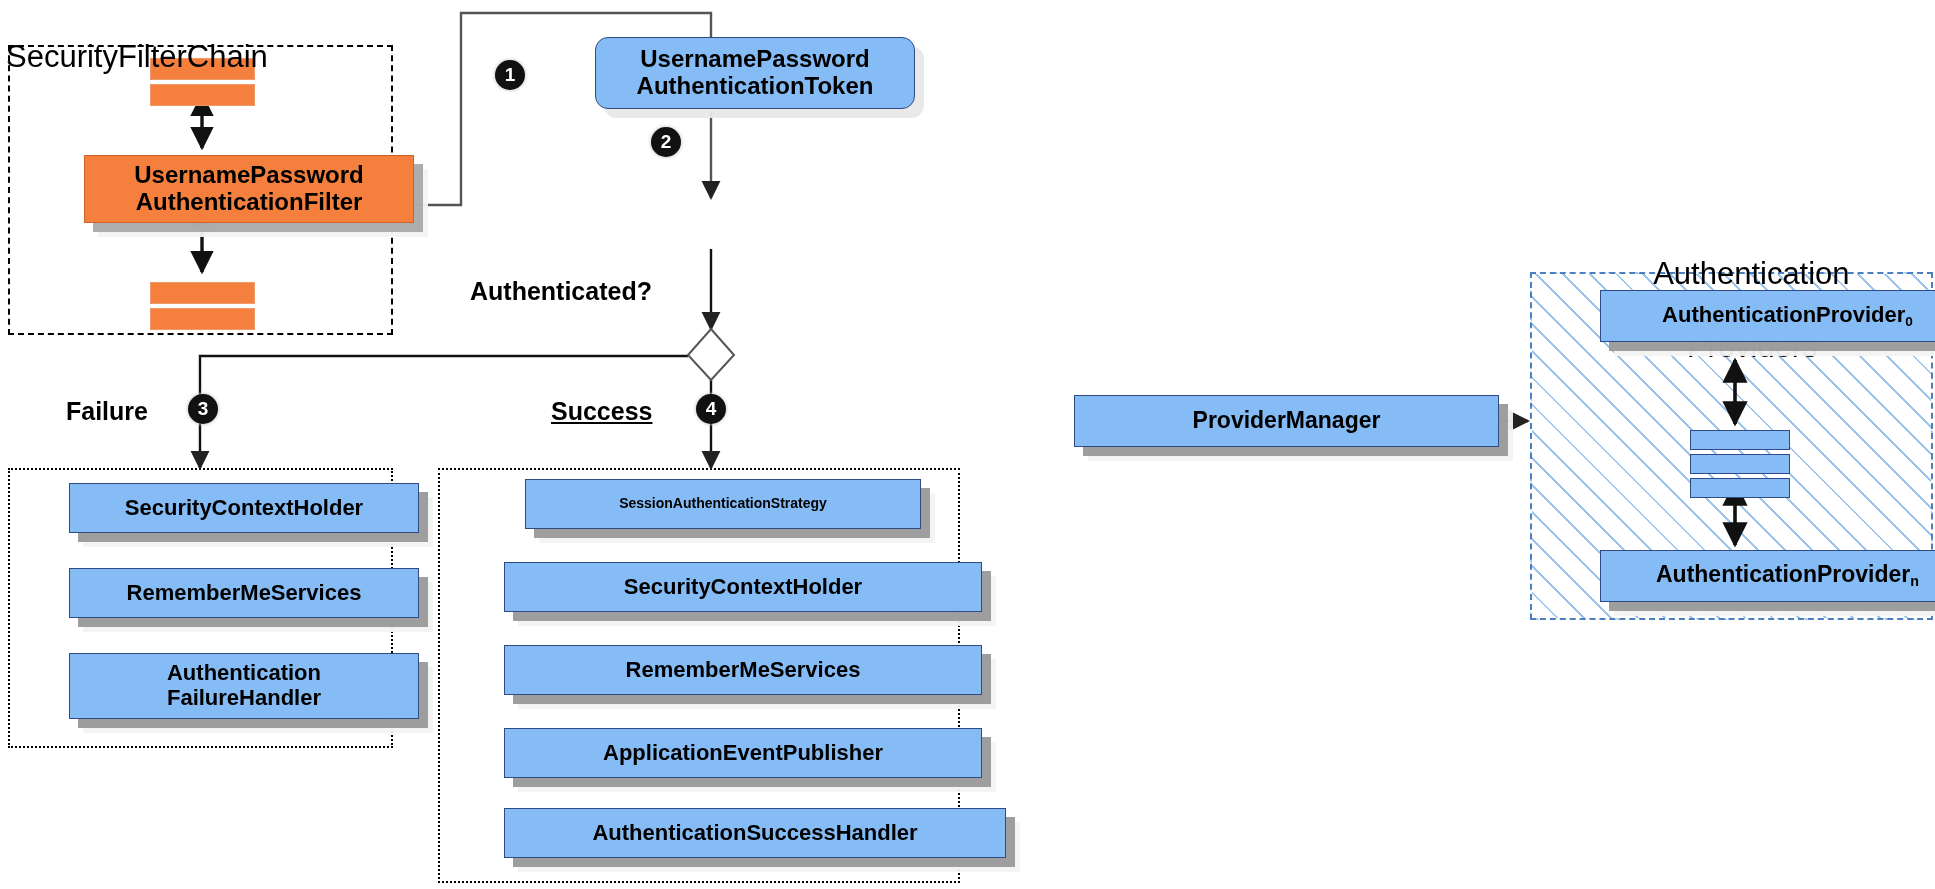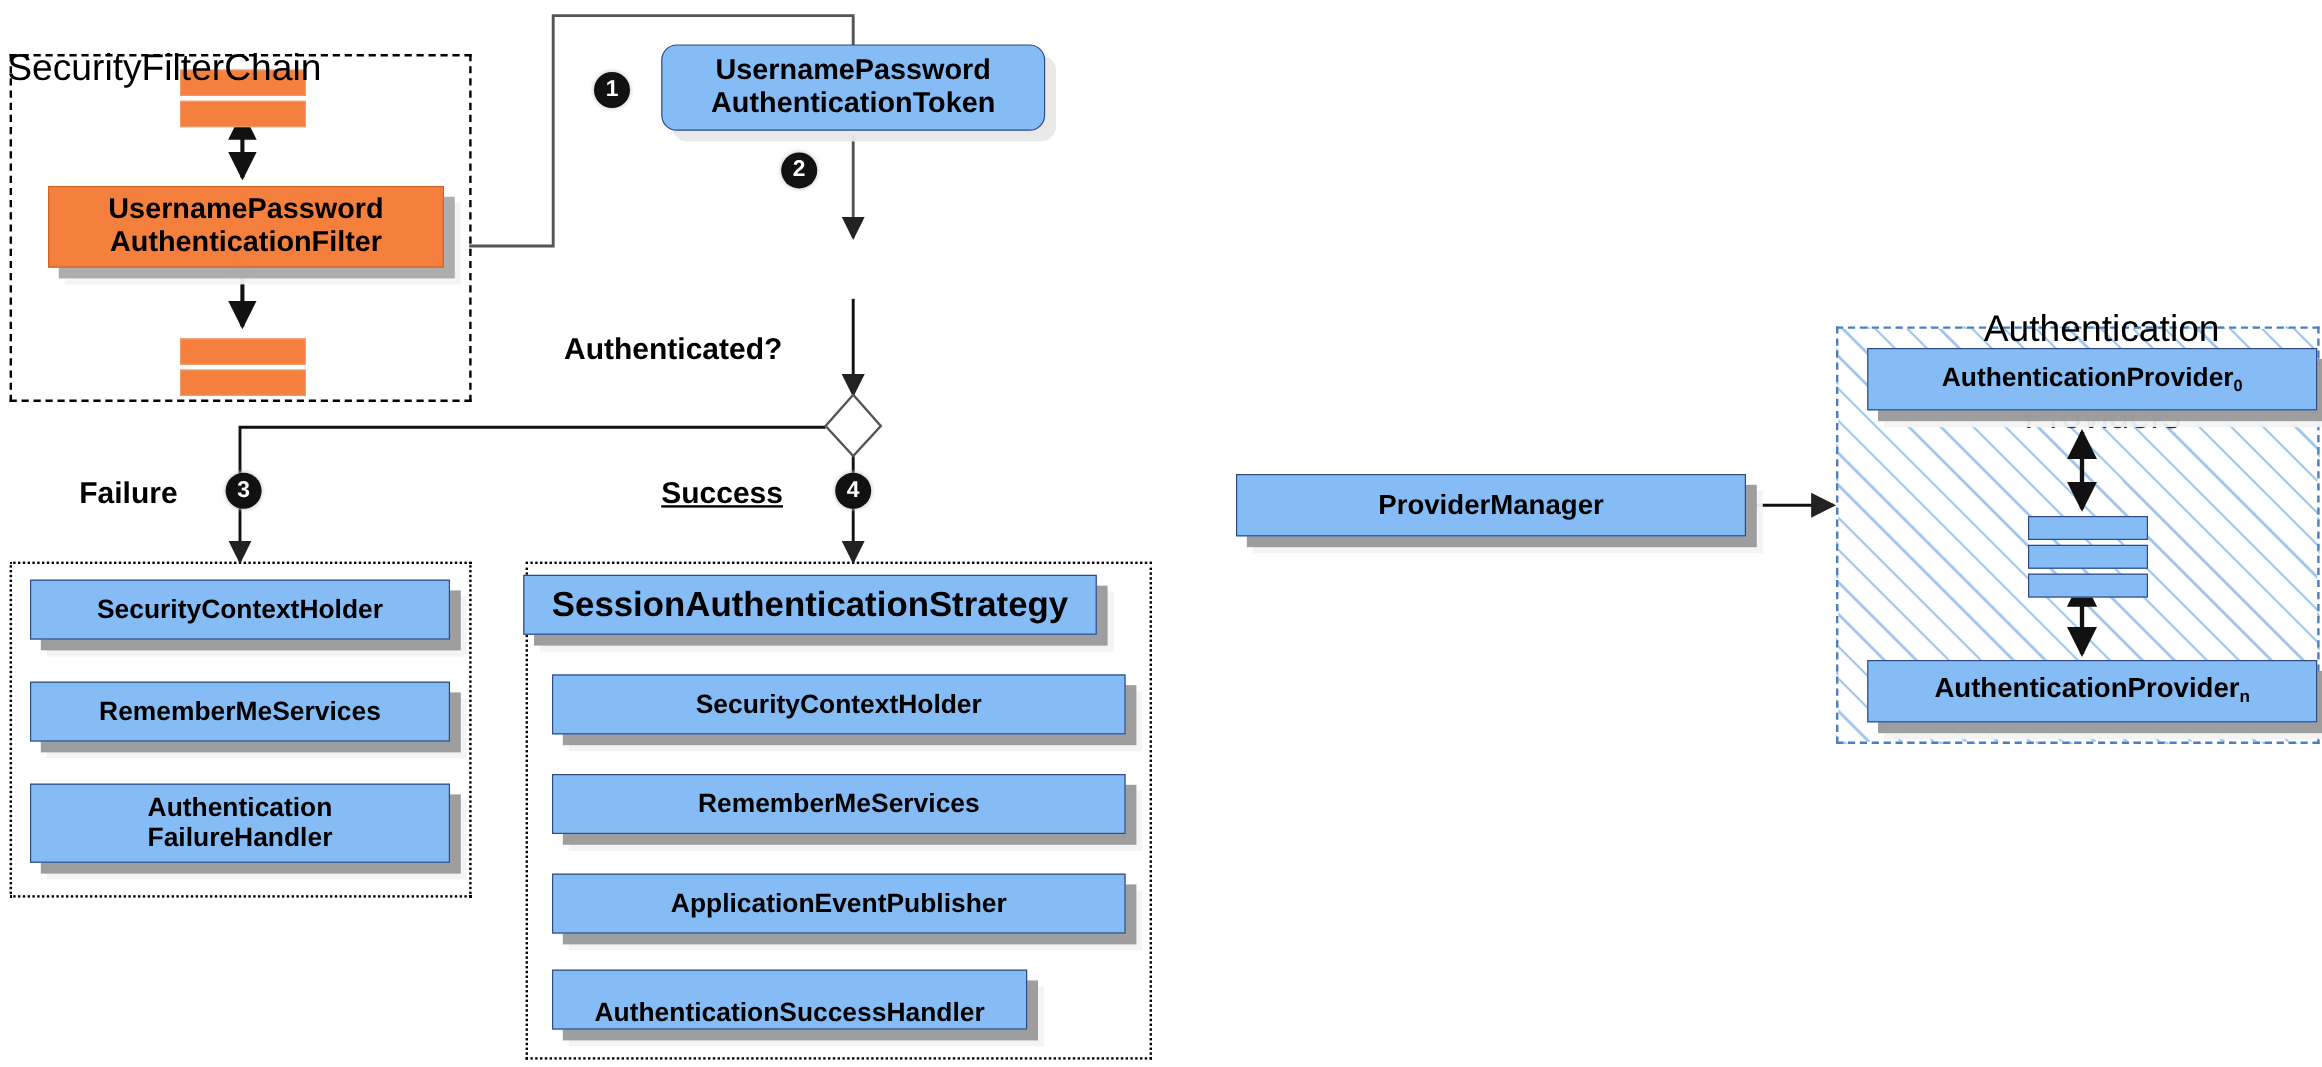--- a/index.html
+++ b/index.html
@@ -11,20 +11,21 @@
   
   .node{
     position:absolute;
     box-sizing:border-box;
     display:flex;align-items:center;justify-content:center;
     text-align:center;
     font-weight:bold;
     color:#000;
     line-height:1.12;
     z-index:6;
+    margin-left:44px;
   }
   .blue{
     background:#85bcf5;
     border:1.6px solid #2f4a85;
     box-shadow:9px 9px 0 0 rgba(150,150,150,.92), 14px 14px 0 0 rgba(243,243,243,.95);
   }
   .orange{
     background:#f5803e;
     border:1.6px solid #cf6226;
     box-shadow:9px 9px 0 0 rgba(160,160,160,.85), 14px 14px 0 0 rgba(243,243,243,.95);
@@ -170,37 +171,37 @@
 
   <div class="node blue" style="left:25px;top:653px;width:350px;height:66px;font-size:22px;">
     <span>
       <span>Authentication</span><br>
       <span>FailureHandler</span>
     </span>
   </div>
 
   <div class="dotted-box" style="left:438px;top:468px;width:522px;height:415px;"></div>
 
-  <div class="node blue" style="left:436px;top:479px;width:478px;height:50px;font-size:29px;">
+  <div class="node blue" style="left:481px;top:479px;width:396px;height:50px;font-size:14px;">
     <span>SessionAuthenticationStrategy</span>
   </div>
 
   <div class="node blue" style="left:460px;top:562px;width:478px;height:50px;font-size:22px;">
     <span>SecurityContextHolder</span>
   </div>
 
   <div class="node blue" style="left:460px;top:645px;width:478px;height:50px;font-size:22px;">
     <span>RememberMeServices</span>
   </div>
 
   <div class="node blue" style="left:460px;top:728px;width:478px;height:50px;font-size:22px;">
     <span>ApplicationEventPublisher</span>
   </div>
 
-  <div class="node blue" style="left:460px;top:808px;width:396px;height:50px;font-size:22px;align-items:flex-end;">
+  <div class="node blue" style="left:460px;top:808px;width:502px;height:50px;font-size:22px;">
     <span>AuthenticationSuccessHandler</span>
   </div>
 
   <div class="node blue" style="left:1030px;top:395px;width:425px;height:52px;font-size:23px;">
     <span>ProviderManager</span>
   </div>
 
   <div class="label lab-title lab-center" style="left:1530px;top:182px;width:410px;line-height:1.18;">
     <span>Authentication</span><br>
     <span>Providers</span>

